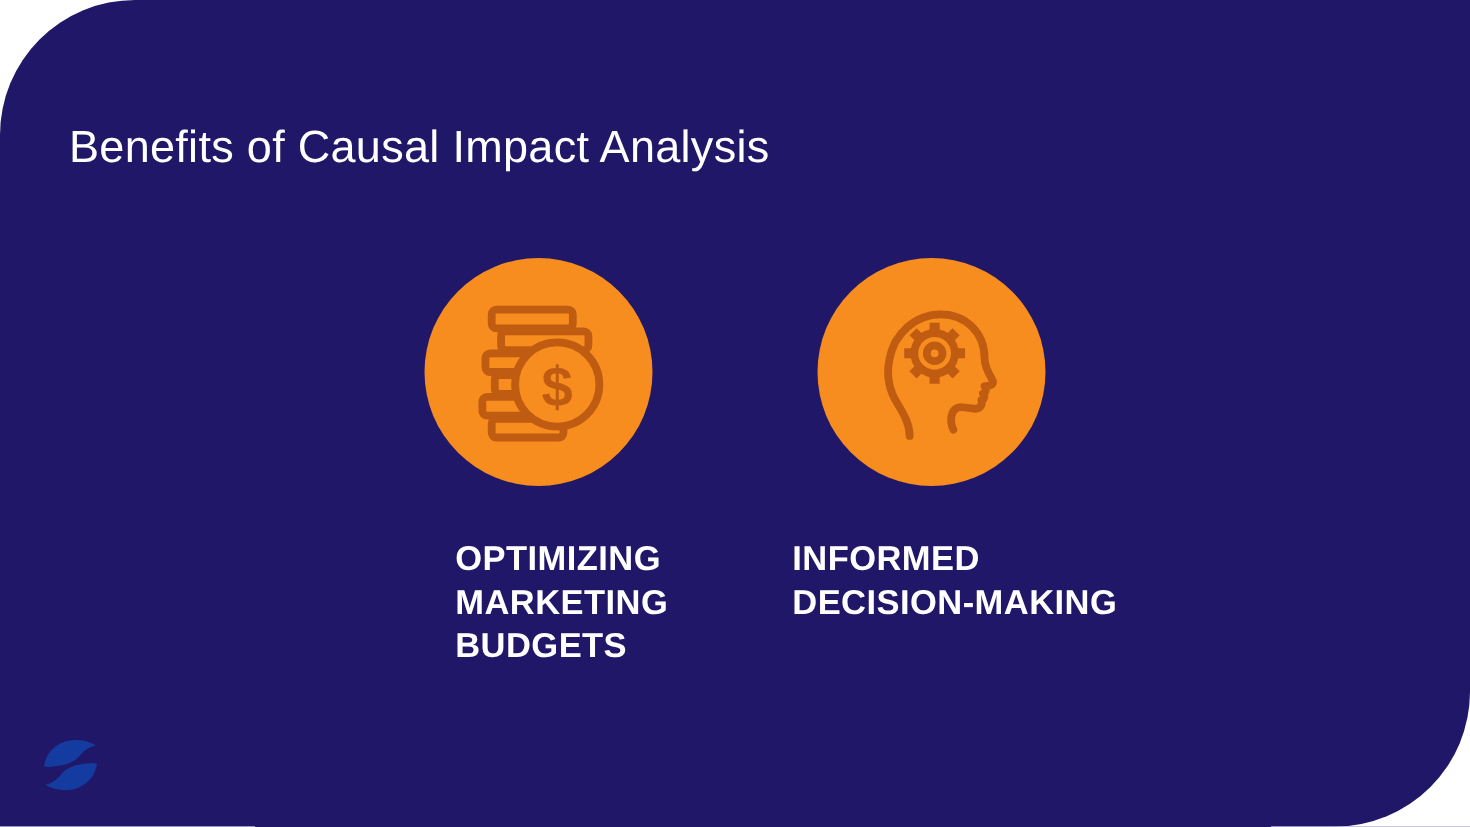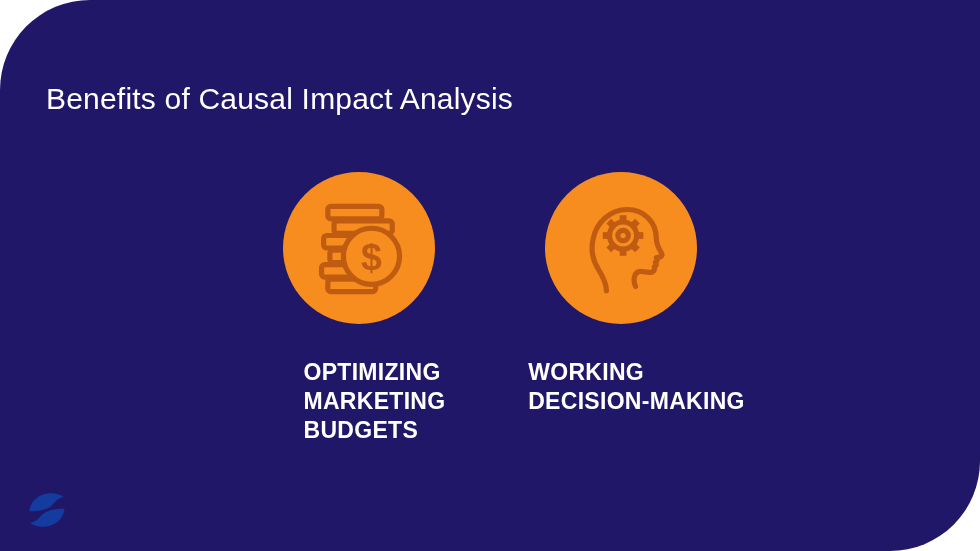--- a/index.html
+++ b/index.html
@@ -121,21 +121,21 @@
             <line x1="61.2" y1="47.2" x2="65.8" y2="51.8"></line>
             <line x1="52" y1="51" x2="52" y2="57.5"></line>
             <line x1="42.8" y1="47.2" x2="38.2" y2="51.8"></line>
             <line x1="39" y1="38" x2="32.5" y2="38"></line>
             <line x1="42.8" y1="28.8" x2="38.2" y2="24.2"></line>
             <line x1="52" y1="25" x2="52" y2="18.5"></line>
             <line x1="61.2" y1="28.8" x2="65.8" y2="24.2"></line>
           </g>
         </svg>
       </div>
-      <div class="benefit-label">WORKING
+      <div class="benefit-label">INFORMED
 DECISION-MAKING</div>
     </div>
 
 
   </div>
 
   <div class="logo">
     <svg viewBox="0 0 100 100" fill="currentColor">
       <path d="M10 52 C13 29 32 13 56 12 C70 11.5 82 16 88 20 C79 22.5 71 27 65 35 C59 43 49 48.5 37 50.5 C27 52.2 16 54 10 52 Z"></path>
       <path d="M90 48 C87 71 68 87 44 88 C30 88.5 18 84 12 80 C21 77.5 29 73 35 65 C41 57 51 51.5 63 49.5 C73 47.8 84 46 90 48 Z"></path>

